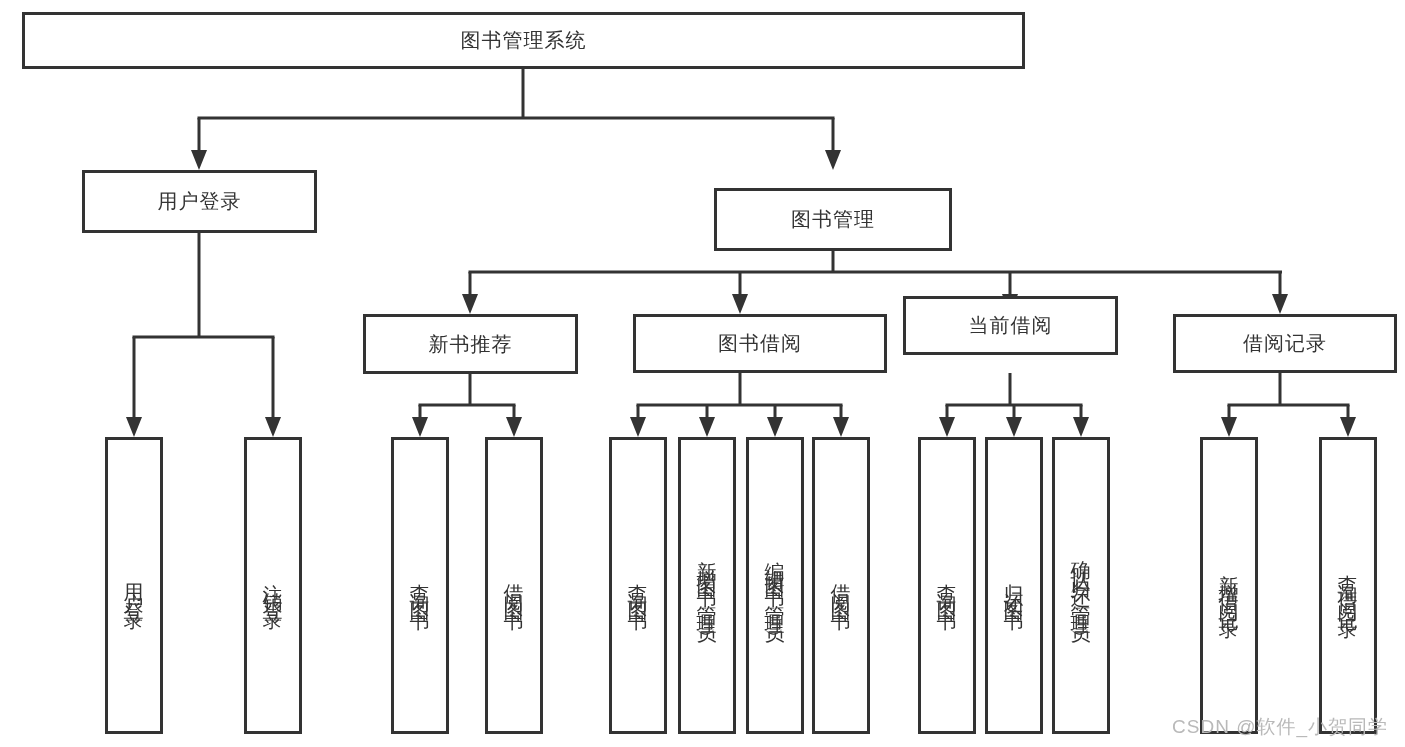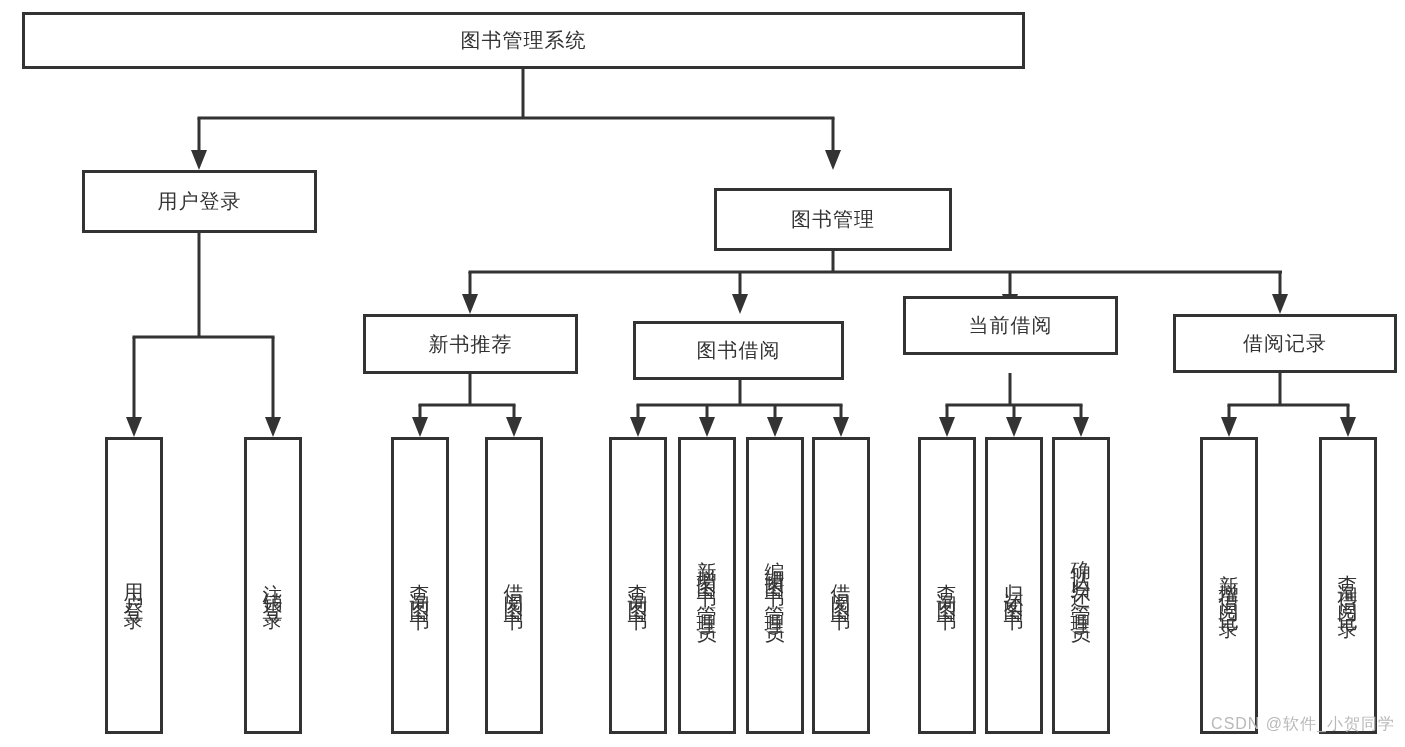--- a/index.html
+++ b/index.html
@@ -41,23 +41,23 @@
   .v-node {
     writing-mode: vertical-rl;
     text-orientation: mixed;
     font-size: 20px;
     letter-spacing: 9px;
     line-height: 58px;
   }
   .watermark {
     position: absolute;
     top: 714px;
-    right: 10px;
+    right: 17px;
     z-index: 2;
-    font-size: 16px;
+    font-size: 19px;
     letter-spacing: 1px;
     color: var(--c-watermark, #b9b9b9);
     white-space: nowrap;
     text-align: center;
   }
 </style>
 </head>
 <body>
 
 <div id="canvas">
@@ -130,21 +130,21 @@
       <polygon points="1340,417 1356,417 1348,437"></polygon>
     </g>
   </svg>
 
   <div class="node h-node" style="left:22px; top:12px; width:1003px; height:57px;">图书管理系统</div>
 
   <div class="node h-node" style="left:82px; top:170px; width:235px; height:63px;">用户登录</div>
   <div class="node h-node" style="left:714px; top:188px; width:238px; height:63px;">图书管理</div>
 
   <div class="node h-node" style="left:363px; top:314px; width:215px; height:60px;">新书推荐</div>
-  <div class="node h-node" style="left:633px; top:321px; width:211px; height:59px;">图书借阅</div>
+  <div class="node h-node" style="left:633px; top:314px; width:254px; height:59px;">图书借阅</div>
   <div class="node h-node" style="left:903px; top:296px; width:215px; height:59px;">当前借阅</div>
   <div class="node h-node" style="left:1173px; top:314px; width:224px; height:59px;">借阅记录</div>
 
   <div class="node v-node" style="left:105px; top:437px; width:58px; height:297px;">用户登录</div>
   <div class="node v-node" style="left:244px; top:437px; width:58px; height:297px;">注销登录</div>
 
   <div class="node v-node" style="left:391px; top:437px; width:58px; height:297px;">查询图书</div>
   <div class="node v-node" style="left:485px; top:437px; width:58px; height:297px;">借阅图书</div>
 
   <div class="node v-node" style="left:609px; top:437px; width:58px; height:297px;">查询图书</div>

